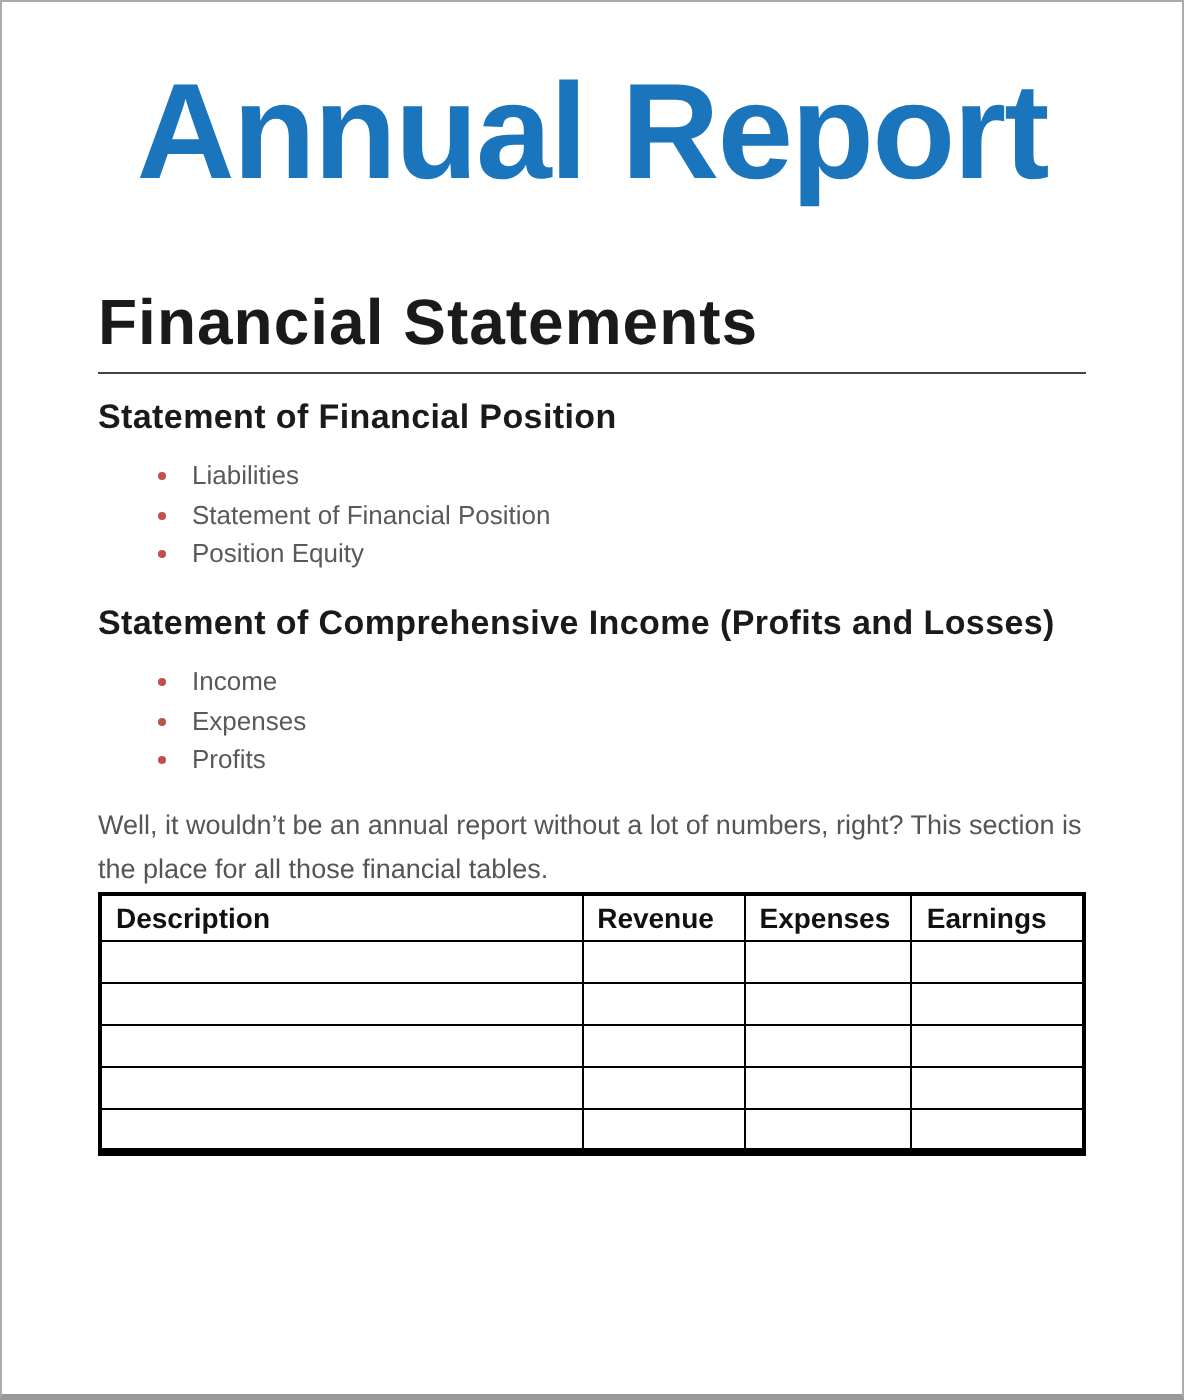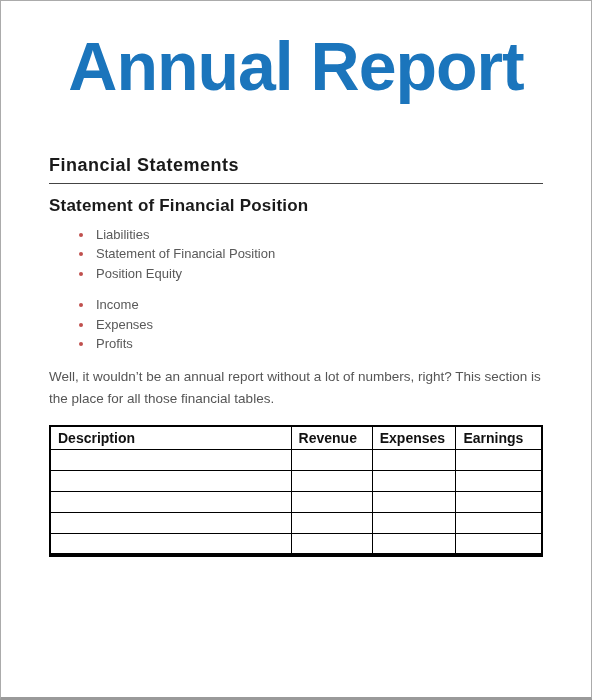--- a/index.html
+++ b/index.html
@@ -23,22 +23,22 @@
     letter-spacing: -1px;
     color: #1b75bc;
     line-height: 1.1;
   }
 
   .content {
     margin: 0 48px;
   }
 
   .fs-heading {
-    margin-top: 52px;
-    font-size: 18px;
+    margin-top: 40px;
+    font-size: 32px;
     font-weight: bold;
     color: #1a1a1a;
     letter-spacing: 0.5px;
     padding-bottom: 7px;
     border-bottom: 1px solid #444444;
     line-height: 1.1;
   }
 
   .section-heading {
     font-size: 17px;
@@ -74,21 +74,20 @@
 
   p.body-text {
     margin-top: 9px;
     font-size: 13.5px;
     color: #555555;
     line-height: 22px;
   }
   p.body-text + p.body-text { margin-top: 13px; }
 
   table.data-table {
-    margin-top: 15px;
     width: 100%;
     border-collapse: collapse;
     border: 2px solid #000;
     border-bottom: 4px solid #000;
   }
   table.data-table th,
   table.data-table td {
     border: 1px solid #000;
     padding: 2px 7px;
     font-size: 14px;
@@ -119,20 +118,21 @@
 
     <h2 class="fs-heading">Financial Statements</h2>
 
     <h3 class="section-heading first">Statement of Financial Position</h3>
     <ul class="bullet-list">
       <li>Liabilities</li>
       <li>Statement of Financial Position</li>
       <li>Position Equity</li>
     </ul>
 
+    <h3 class="section-heading mid">Statement of Comprehensive Income (Profits and Losses)</h3>
     <ul class="bullet-list">
       <li>Income</li>
       <li>Expenses</li>
       <li>Profits</li>
     </ul>
 
     <p class="body-text">Well, it wouldn’t be an annual report without a lot of numbers, right? This section is the place for all those financial tables.</p>
 
     <table class="data-table">
       <thead>

